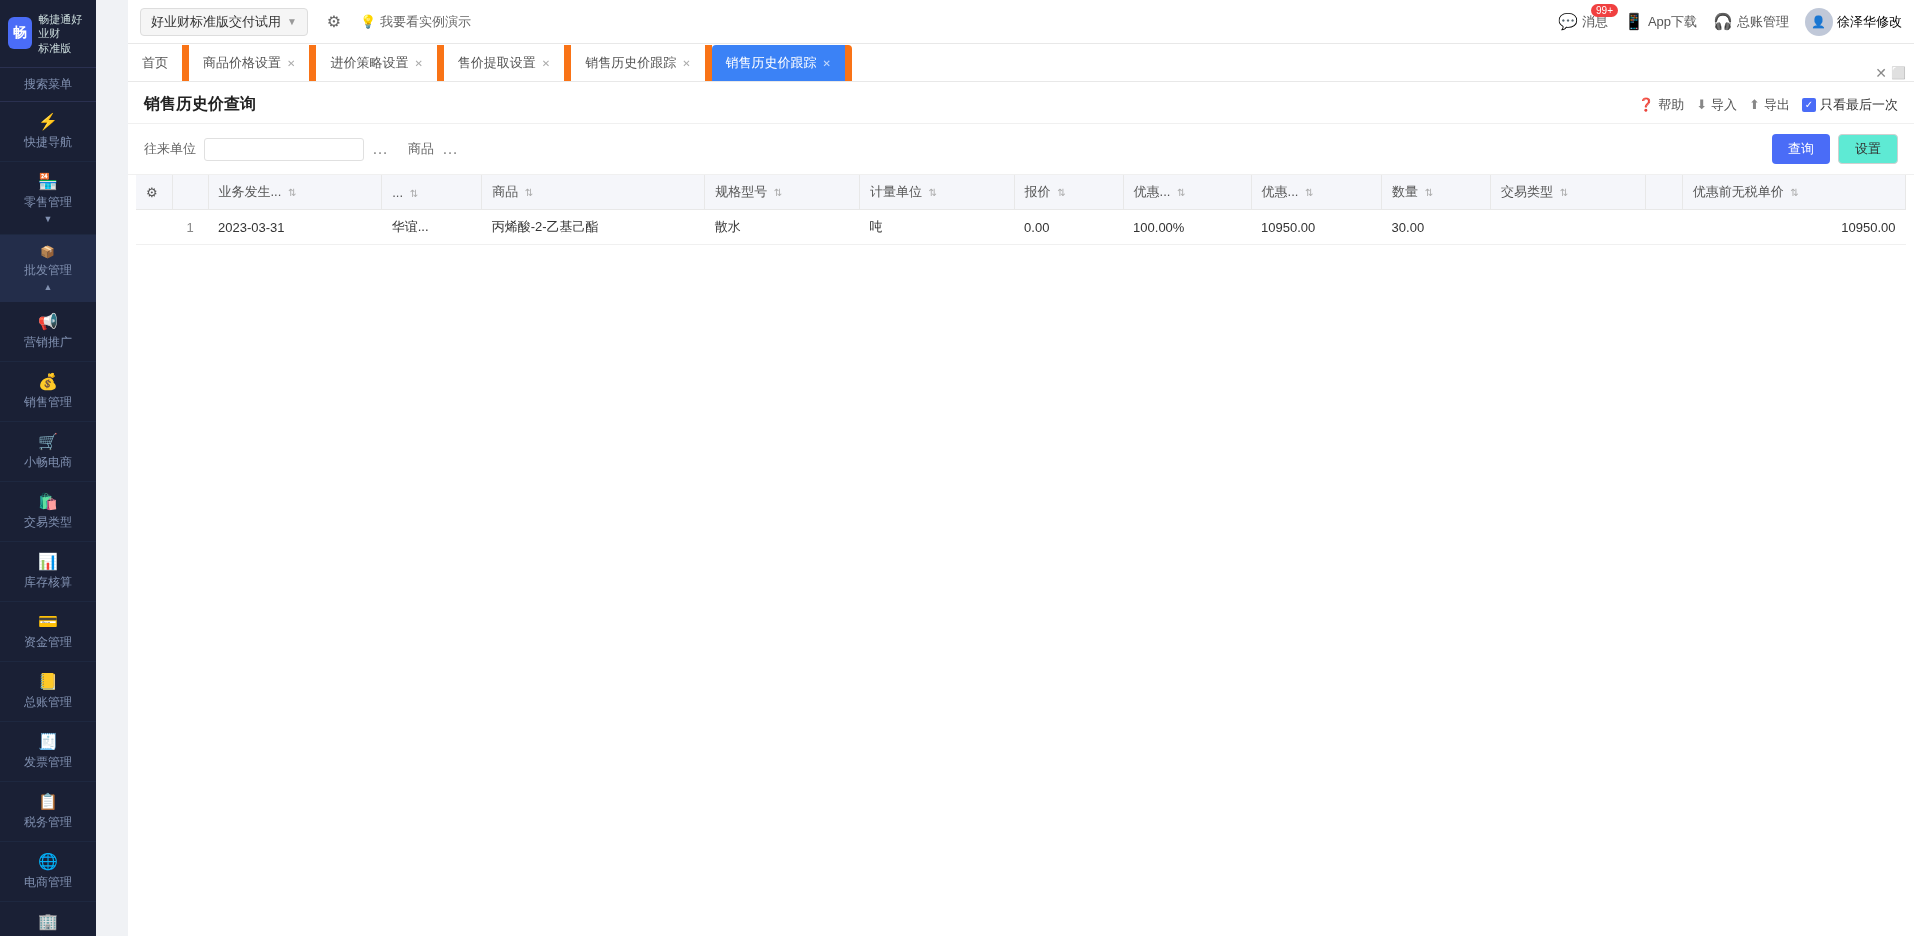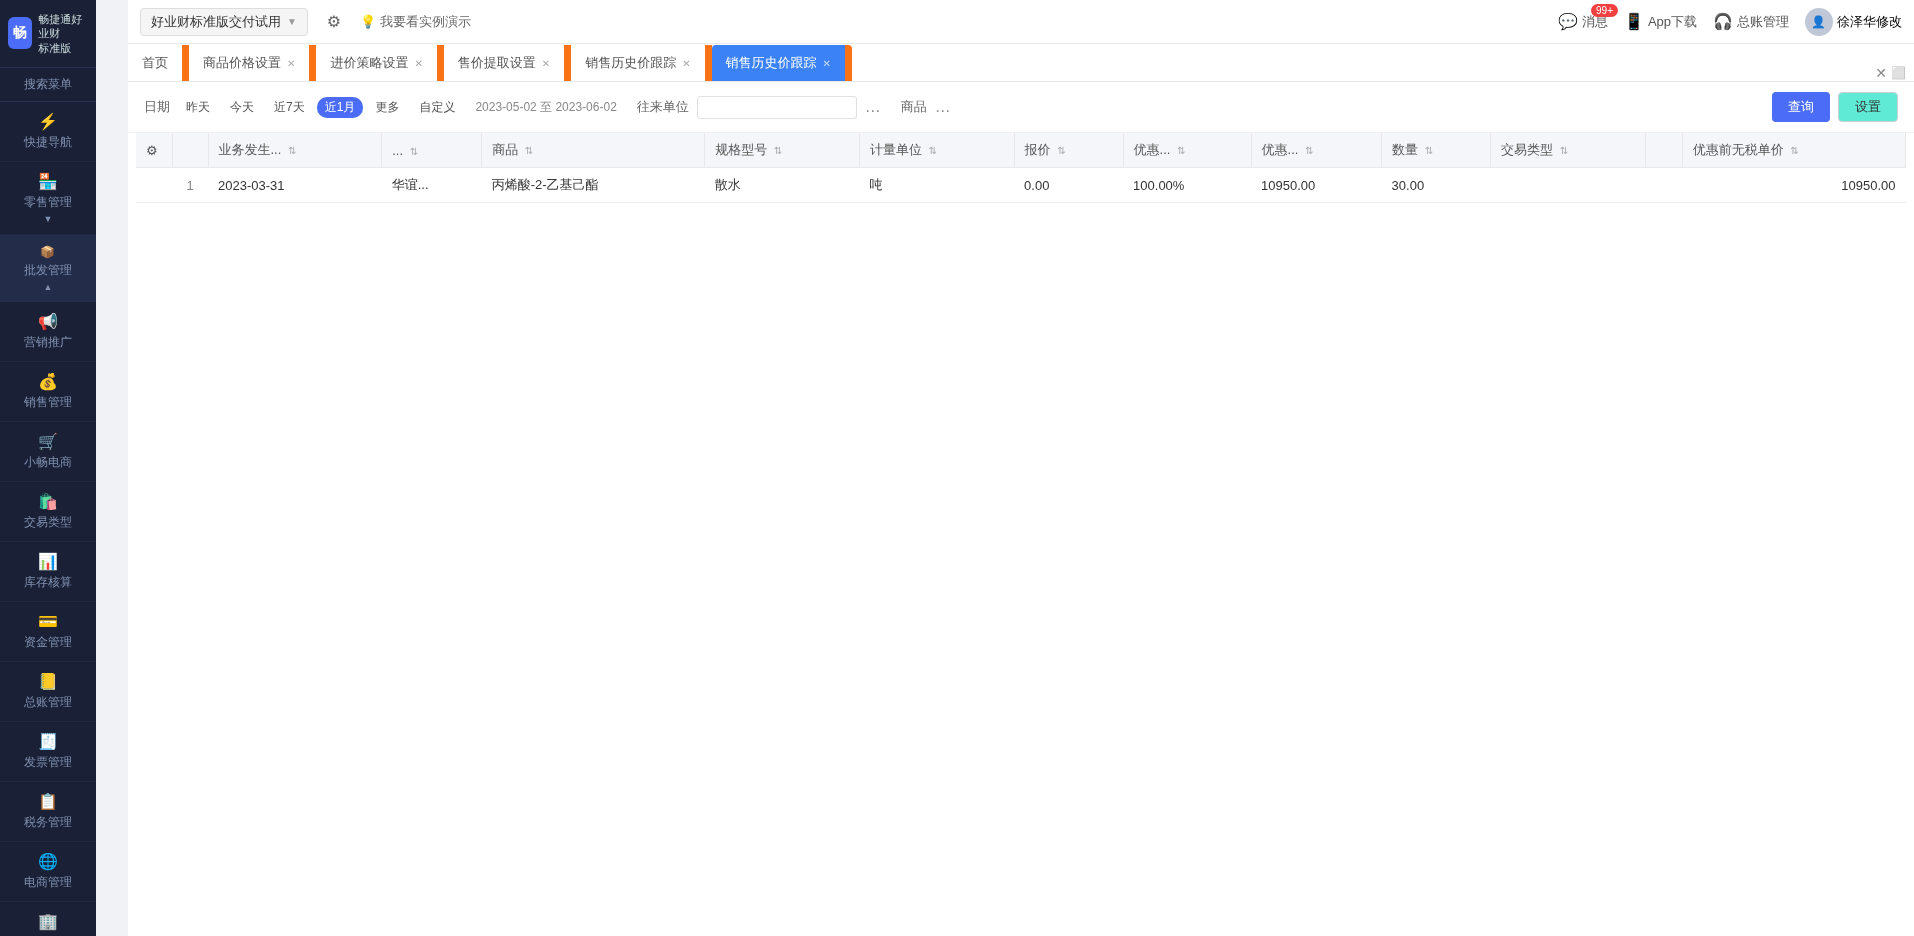--- a/index.html
+++ b/index.html
@@ -463,34 +463,43 @@
       <span class="close-icon">✕</span>
     </div>
     <div style="margin-left:auto;display:flex;align-items:center;padding:0 8px;gap:4px;">
       <span style="cursor:pointer;color:#888;font-size:14px;">✕</span>
       <span style="cursor:pointer;color:#888;font-size:12px;">⬜</span>
     </div>
   </div>
 
   <div class="content">
 
+    <div class="page-header">
+      <div class="page-title">销售历史价查询</div>
+      <div class="page-header-actions">
+        <div class="page-header-action">
+          <span class="icon">❓</span>
+          <span>帮助</span>
+        </div>
+        <div class="page-header-action">
+          <span class="icon">⬇</span>
+          <span>导入</span>
+        </div>
+        <div class="page-header-action">
+          <span class="icon">⬆</span>
+          <span>导出</span>
+        </div>
+        <label class="checkbox-label">
+          <div class="checkbox-blue">✓</div>
+          <span>只看最后一次</span>
+        </label>
+      </div>
+    </div>
 
     <div class="filter-bar">
-      <div class="filter-group">
-        <span class="filter-label">日期</span>
-        <div class="date-options">
-          <span class="date-option">昨天</span>
-          <span class="date-option">今天</span>
-          <span class="date-option">近7天</span>
-          <span class="date-option active">近1月</span>
-          <span class="date-option">更多</span>
-          <span class="date-option">自定义</span>
-        </div>
-        <span class="date-range-text">2023-05-02 至 2023-06-02</span>
-      </div>
 
       <div class="filter-group">
         <span class="filter-label">往来单位</span>
         <input class="filter-input" type="text" style="width: 160px;">
         <span class="filter-more">…</span>
       </div>
 
       <div class="filter-group">
         <span class="filter-label">商品</span>
         <span class="filter-more">…</span>

